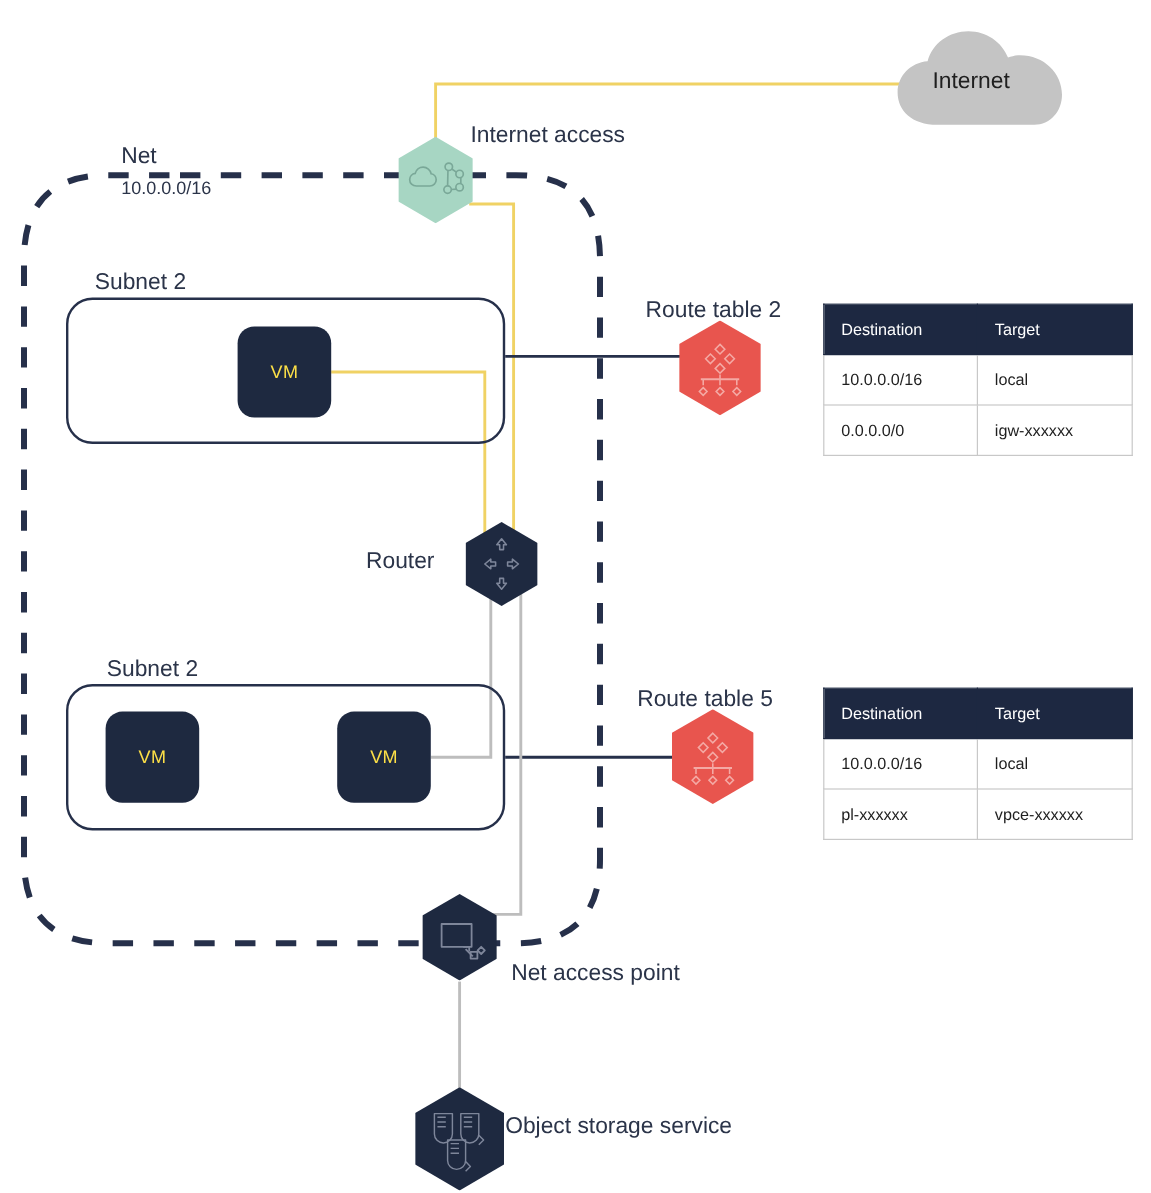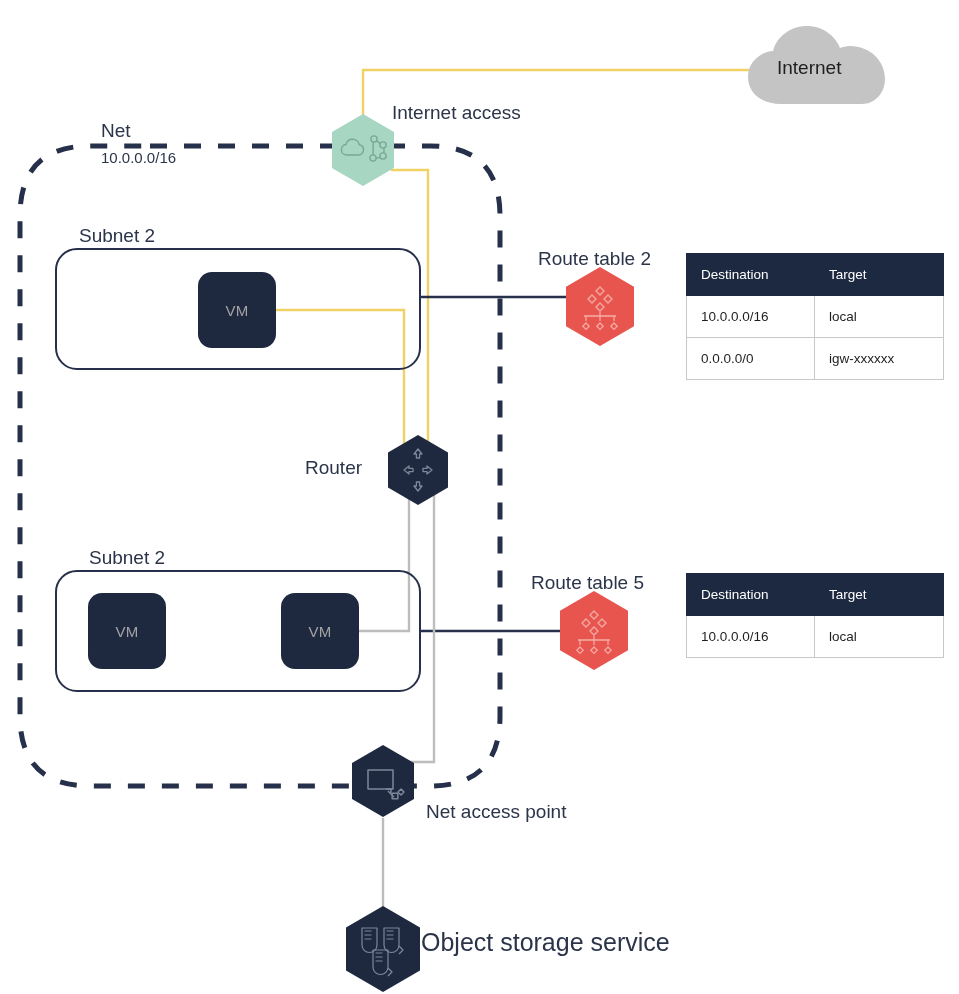--- a/index.html
+++ b/index.html
@@ -35,41 +35,41 @@
   }
   .lbl-net       { left: 101px; top: 120px;  font-size: 19px; }
   .lbl-netcidr   { left: 101px; top: 149px;  font-size: 15px; }
   .lbl-subnet1   { left: 79px;  top: 225px;  font-size: 19px; }
   .lbl-subnet2   { left: 89px;  top: 547px;  font-size: 19px; }
   .lbl-isvc      { left: 392px; top: 102px;  font-size: 19px; }
   .lbl-router    { left: 305px; top: 457px;  font-size: 19px; text-align: right; }
   .lbl-rt1       { left: 538px; top: 248px;  font-size: 19px; }
   .lbl-rt2       { left: 531px; top: 572px;  font-size: 19px; }
   .lbl-nap       { left: 426px; top: 801px;  font-size: 19px; }
-  .lbl-oss       { left: 421px; top: 928px;  font-size: 25px; }
+  .lbl-oss       { left: 421px; top: 928px;  font-size: 19px; }
   .lbl-internet  { left: 777px; top: 57px;   font-size: 19px; color: #1f1f1f; }
 
   
   .subnet {
     position: absolute;
     box-sizing: border-box;
     border: 2px solid #26304a;
     border-radius: 22px;
     background: transparent;
   }
   .subnet-1 { left: 55px; top: 248px; width: 366px; height: 122px; }
   .subnet-2 { left: 55px; top: 570px; width: 366px; height: 122px; }
 
   
   .vm {
     position: absolute;
     box-sizing: border-box;
     background: #1e2940;
     border-radius: 14px;
-    color: #a3a3a3;
+    color: #fde047;
     font-size: 15px;
     display: flex;
     align-items: center;
     justify-content: center;
     letter-spacing: 0.3px;
   }
   .vm-1 { left: 198px; top: 272px; width: 78px; height: 76px; }
   .vm-2 { left: 88px;  top: 593px; width: 78px; height: 76px; }
   .vm-3 { left: 281px; top: 593px; width: 78px; height: 76px; }
 
@@ -253,20 +253,24 @@
       <tr>
         <th>Destination</th>
         <th>Target</th>
       </tr>
     </thead>
     <tbody>
       <tr>
         <td>10.0.0.0/16</td>
         <td>local</td>
       </tr>
+      <tr>
+        <td>pl-xxxxxx</td>
+        <td>vpce-xxxxxx</td>
+      </tr>
     </tbody>
   </table>
 
   <svg class="hex" style="left:352px; top:745px;" width="62" height="72" viewBox="0 0 62 72">
     <polygon points="31,0 62,18 62,54 31,72 0,54 0,18" fill="#1e2940"></polygon>
     <g stroke="#7e869a" stroke-width="1.5" fill="none" stroke-linejoin="round">
       <rect x="16" y="25" width="25" height="19"></rect>
       <path d="M34 44 l5 0 0 4"></path>
       <path d="M36 46 l6 6"></path>
       <path d="M43 47 l4 4 -4 4 -4 -4 Z" transform="rotate(-45 43 51)"></path>

